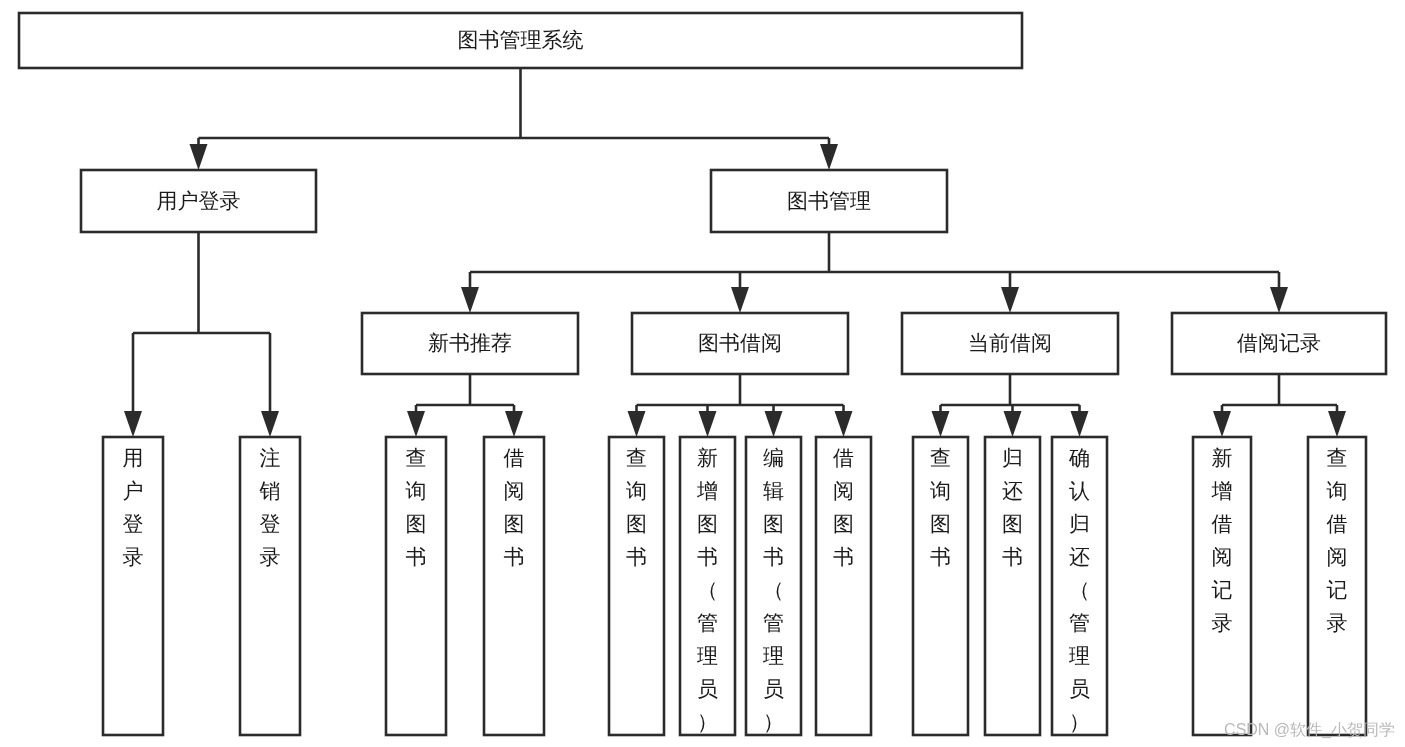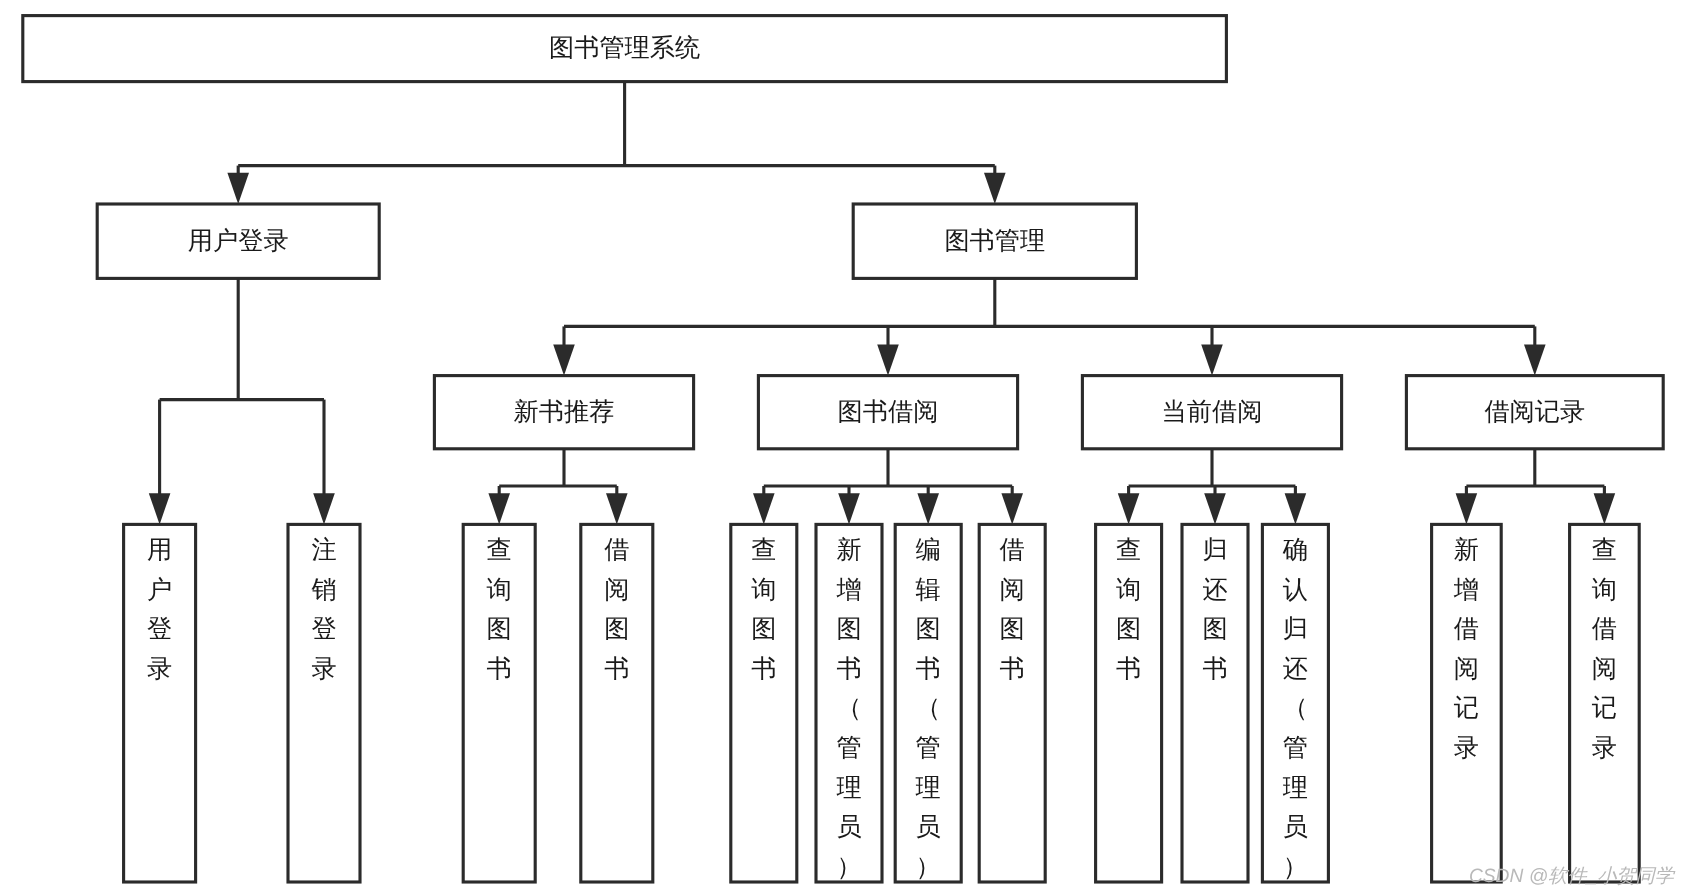--- a/index.html
+++ b/index.html
@@ -60,21 +60,20 @@
   .watermark-text {
     position: absolute;
     right: 10px;
     bottom: 6px;
     font-family: "Liberation Sans", "DejaVu Sans", sans-serif;
     font-size: 16px;
     color: #b9b9b9;
     white-space: nowrap;
     user-select: none;
     pointer-events: none;
-    font-style: italic;
   }
 </style>
 </head>
 <body>
 
 <div id="diagram-root">
 
   <svg id="tree-svg" viewBox="0 0 1405 747" xmlns="http://www.w3.org/2000/svg">
     <g id="connectors-layer">
         <line x1="520.5" y1="68" x2="520.5" y2="138" class="connector"></line>

